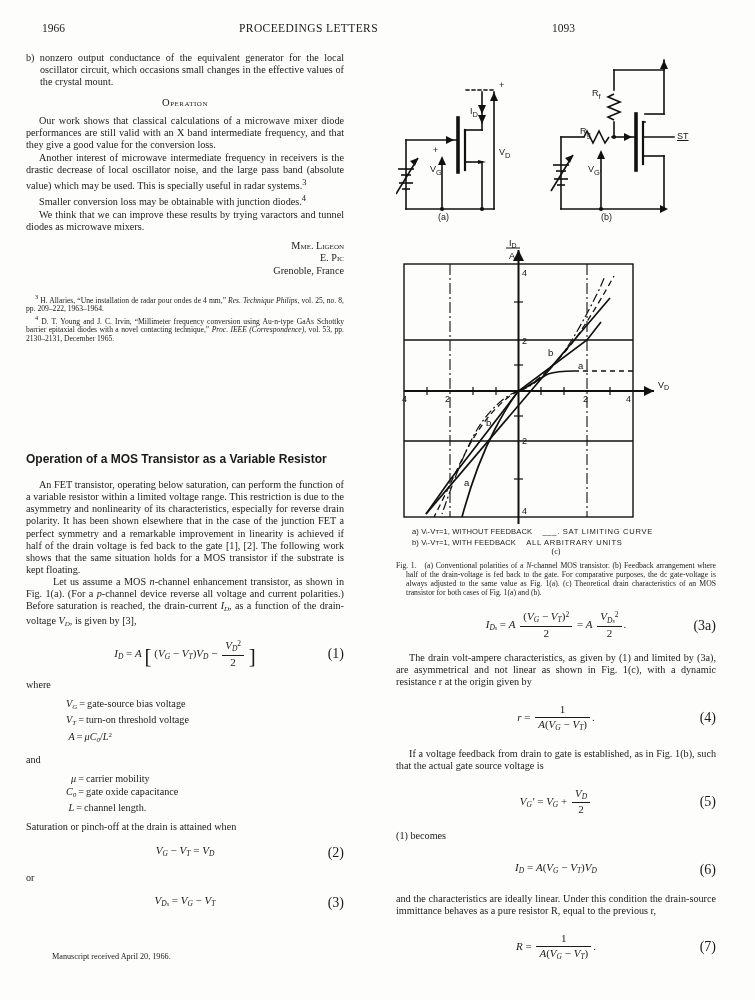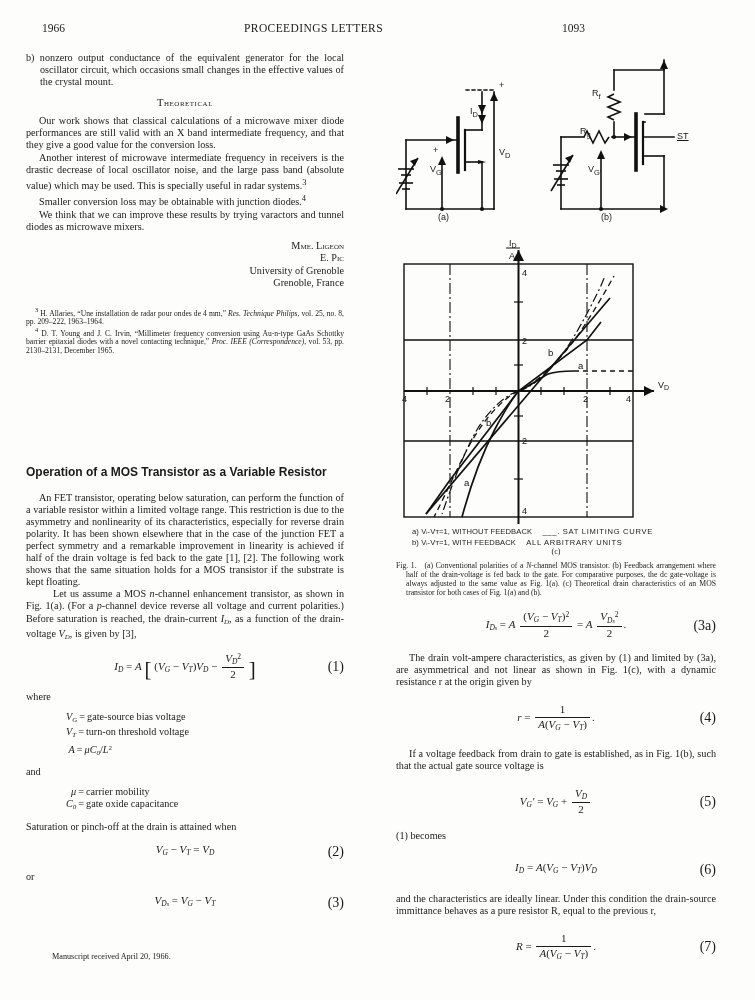--- a/index.html
+++ b/index.html
@@ -21,21 +21,20 @@
     background: #fdfdfb;
   }
   
   .runhead {
     position: absolute;
     top: 22px;
     left: 0;
     width: 617px;
     height: 16px;
     font-size: 11.5px;
-    padding-left: 10px;
   }
   .runhead .folio-left  { position: absolute; left: 42px;  top: 0; }
   .runhead .folio-right { position: absolute; right: 42px; top: 0; }
   .runhead .title {
     position: absolute; left: 0; right: 0; top: 0;
     text-align: center;
     font-size: 11.5px;
     letter-spacing: 0.4px;
     font-variant: small-caps;
   }
@@ -185,31 +184,30 @@
   <div class="runhead">
     <span class="folio-left">1966</span>
     <span class="title">PROCEEDINGS LETTERS</span>
     <span class="folio-right">1093</span>
   </div>
 
   <div class="col-left">
 
     <p class="hang">b) nonzero output conductance of the equivalent generator for the local oscillator circuit, which occasions small changes in the effective values of the crystal mount.</p>
 
-    <div class="sec-head">Theoretical</div>
+    <div class="sec-head">Operation</div>
 
     <p class="body">Our work shows that classical calculations of a microwave mixer diode performances are still valid with an X band intermediate frequency, and that they give a good value for the conversion loss.</p>
     <p class="body"><span>Another interest of microwave intermediate frequency in receivers is the drastic decrease of local oscillator noise, and the large pass band (absolute value) which may be used. This is specially useful in radar systems.</span><sup>3</sup></p>
     <p class="body"><span>Smaller conversion loss may be obtainable with junction diodes.</span><sup>4</sup></p>
     <p class="body">We think that we can improve these results by trying varactors and tunnel diodes as microwave mixers.</p>
 
     <div class="signature">
       <div>Mme. Ligeon</div>
       <div>E. Pic</div>
-      <div class="plain">University of Grenoble</div>
       <div class="plain">Grenoble, France</div>
     </div>
 
     <div class="footnotes">
       <p><sup>3</sup> <span>H. Allaries, “Une installation de radar pour ondes de 4 mm,” </span><i>Res. Technique Philips</i><span>, vol. 25, no. 8, pp. 209–222, 1963–1964.</span></p>
       <p><sup>4</sup> <span>D. T. Young and J. C. Irvin, “Millimeter frequency conversion using Au-n-type GaAs Schottky barrier epitaxial diodes with a novel contacting technique,” </span><i>Proc. IEEE (Correspondence)</i><span>, vol. 53, pp. 2130–2131, December 1965.</span></p>
     </div>
 
     <div class="gap-title"></div>
 
@@ -239,20 +237,21 @@
       <div><span class="mi">V</span><span class="sub">G</span> = gate-source bias voltage</div>
       <div><span class="mi">V</span><span class="sub">T</span> = turn-on threshold voltage</div>
       <div>&nbsp;<span class="mi">A</span> = <span class="mi">μC</span><span class="sub">0</span>/<span class="mi">L</span><span class="supr">2</span></div>
     </div>
 
     <div class="wordline">and</div>
 
     <div class="deflist">
       <div>&nbsp;&nbsp;<span class="mi">μ</span> = carrier mobility</div>
       <div><span class="mi">C</span><span class="sub">0</span> = gate oxide capacitance</div>
+      <div>&nbsp;<span class="mi">L</span> = channel length.</div>
     </div>
 
     <div class="wordline">Saturation or pinch-off at the drain is attained when</div>
 
     <div class="eq">
       <span class="mi">V</span><span class="sub">G</span> − <span class="mi">V</span><span class="sub">T</span> = <span class="mi">V</span><span class="sub">D</span>
       <span class="num">(2)</span>
     </div>
 
     <div class="wordline">or</div>

